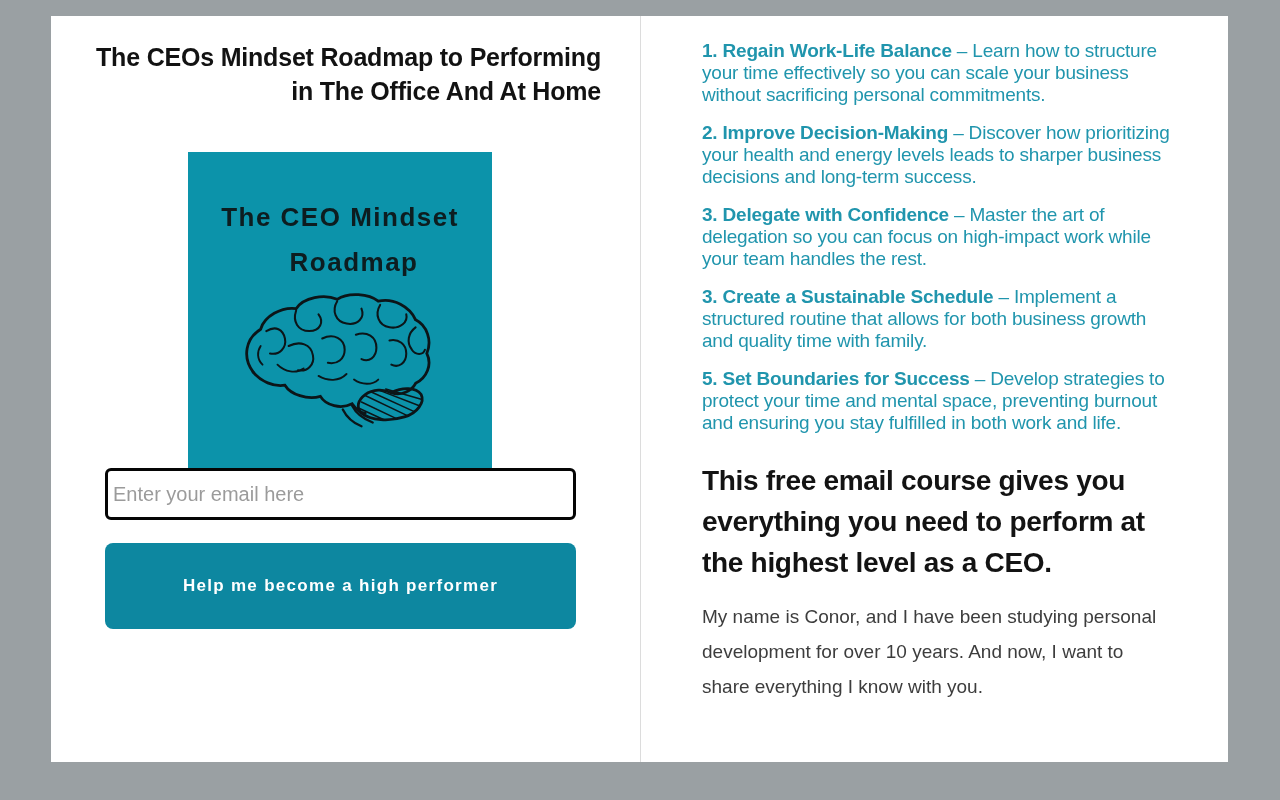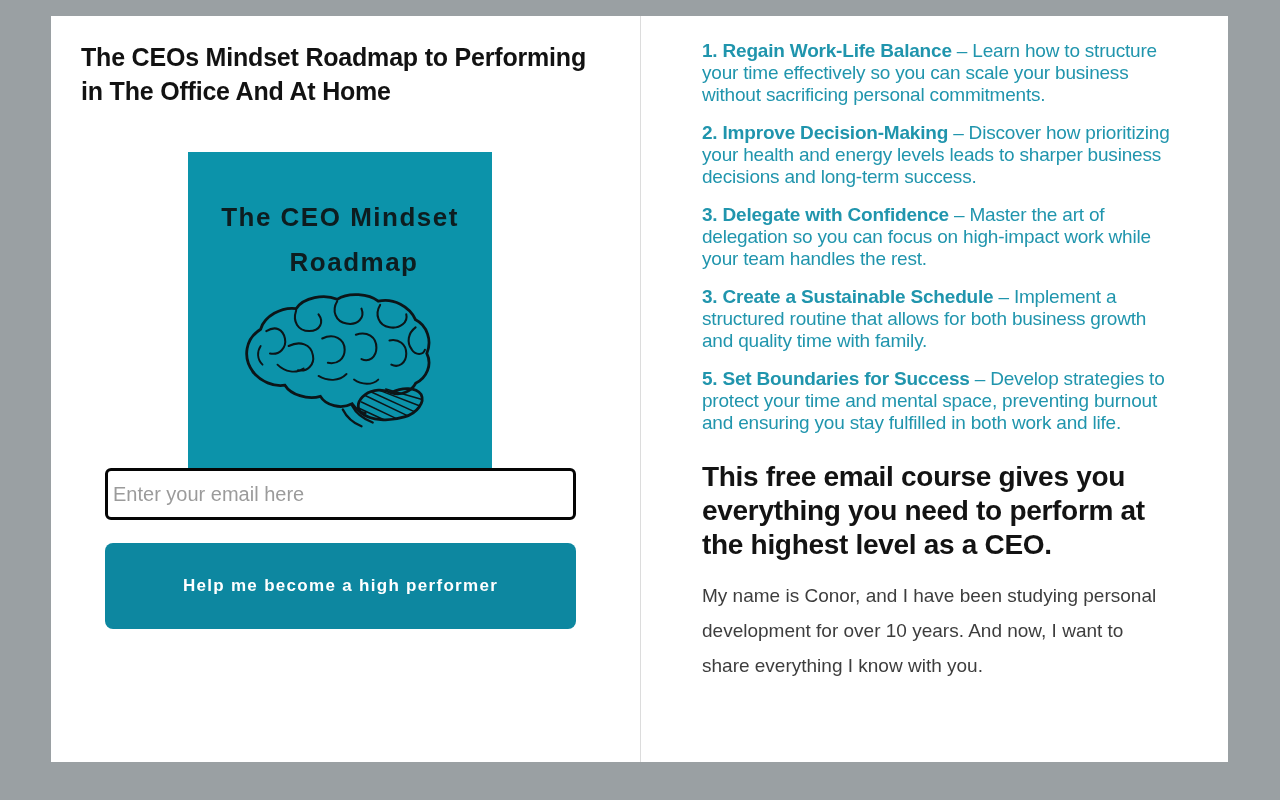--- a/index.html
+++ b/index.html
@@ -15,21 +15,21 @@
     width:1177px; height:746px;
     background:#ffffff;
   }
   .divider {
     position:absolute; left:589px; top:0; width:1px; height:100%;
     background:#dcdcdc;
   }
   
   .page-title {
     position:absolute; left:30px; top:24px; width:520px;
-    text-align:left;
+    text-align:right;
     font-size:25px; line-height:34px; font-weight:700;
     color:#121212; letter-spacing:-0.2px;
   }
   .ebook-card {
     position:absolute; left:137px; top:136px;
     width:304px; height:366px;
     background:#0c93aa;
     text-align:center;
   }
   .ebook-title-1 {
@@ -67,21 +67,21 @@
     position:absolute; left:651px; top:24px; width:468px;
   }
   .benefit {
     color:#2095ad;
     font-size:19px; line-height:22px; letter-spacing:-0.2px;
     margin-bottom:16px;
   }
   .benefit strong { font-weight:700; }
   .course-heading {
     margin-top:26px;
-    font-size:28px; line-height:34px; font-weight:700;
+    font-size:28px; line-height:41px; font-weight:700;
     color:#131313; letter-spacing:-0.3px;
   }
   .intro-paragraph {
     margin-top:16px;
     font-size:19px; line-height:35px;
     color:#3d3d3d;
   }
 </style>
 </head>
 <body>

